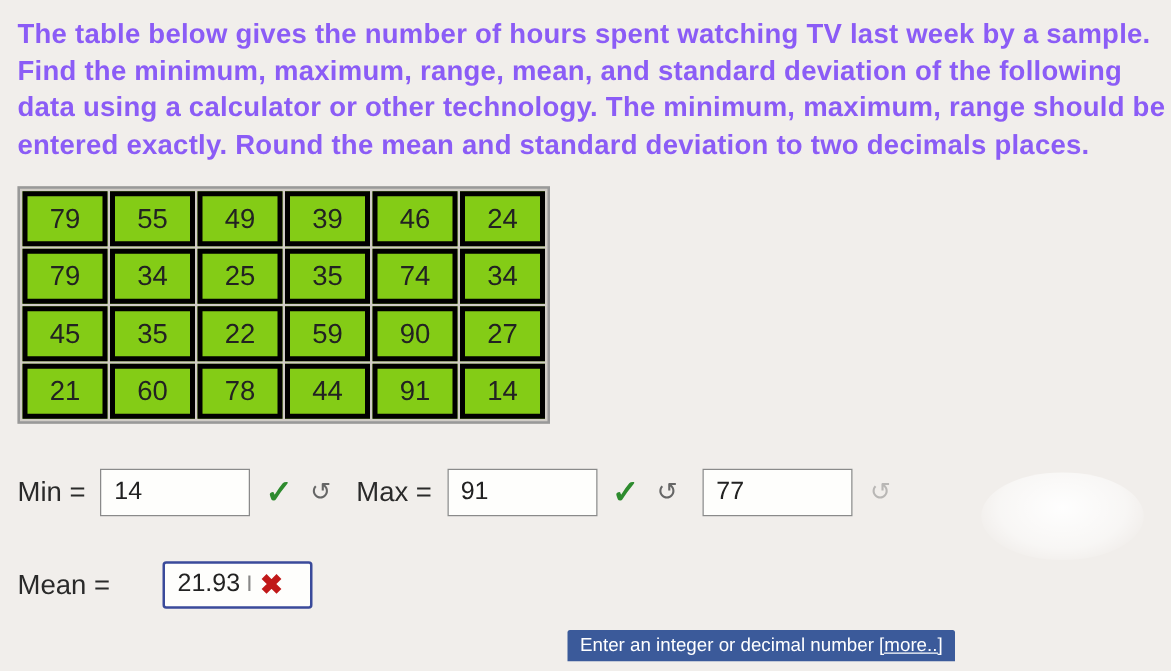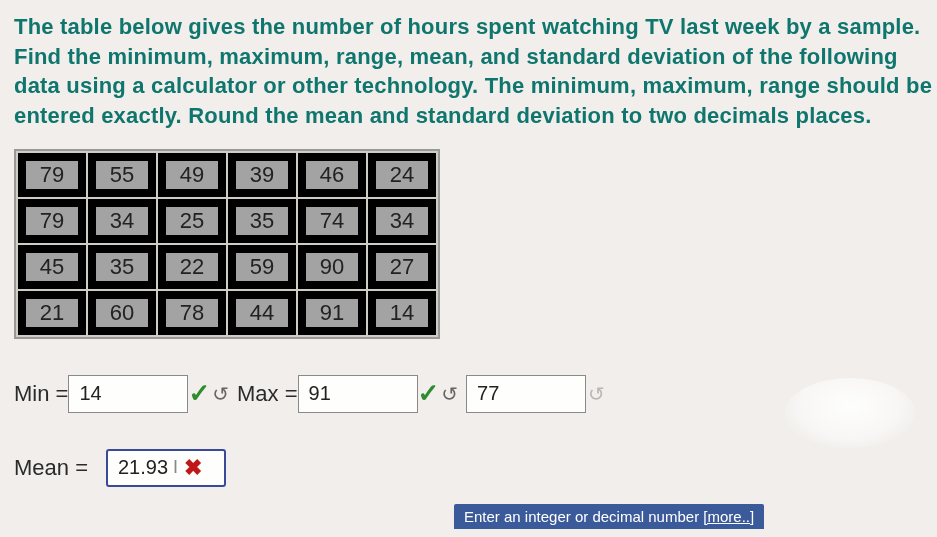--- a/index.html
+++ b/index.html
@@ -11,45 +11,46 @@
       color: #2a2a2a;
       width: 937px;
       height: 537px;
       overflow: hidden;
       position: relative;
     }
     .question {
       font-size: 22px;
       line-height: 1.35;
       font-weight: 600;
-      color: #0f766e;
+      color: #8b5cf6;
       margin: 0 0 18px 0;
       letter-spacing: 0.2px;
     }
     table.data {
       border-collapse: separate;
       border-spacing: 2px;
       border: 2px solid #999;
       background: #d0ccc6;
       margin-bottom: 34px;
     }
     table.data td {
-      border: 8px solid #000000;
-      background: #a3a3a3;
+      border: 4px solid #000000;
+      background: #84cc16;
       width: 68px;
       height: 44px;
       text-align: center;
       font-size: 22px;
       font-weight: 500;
       color: #222;
       margin-top: 48px;
     }
     .answer-row {
       display: flex;
       align-items: center;
+      gap: 12px;
       font-size: 22px;
       font-weight: 500;
       margin-bottom: 24px;
       flex-wrap: wrap;
       margin-top: 36px;
     }
     .ans-label { white-space: nowrap; }
     .ans-box {
       display: inline-flex;
       align-items: center;

